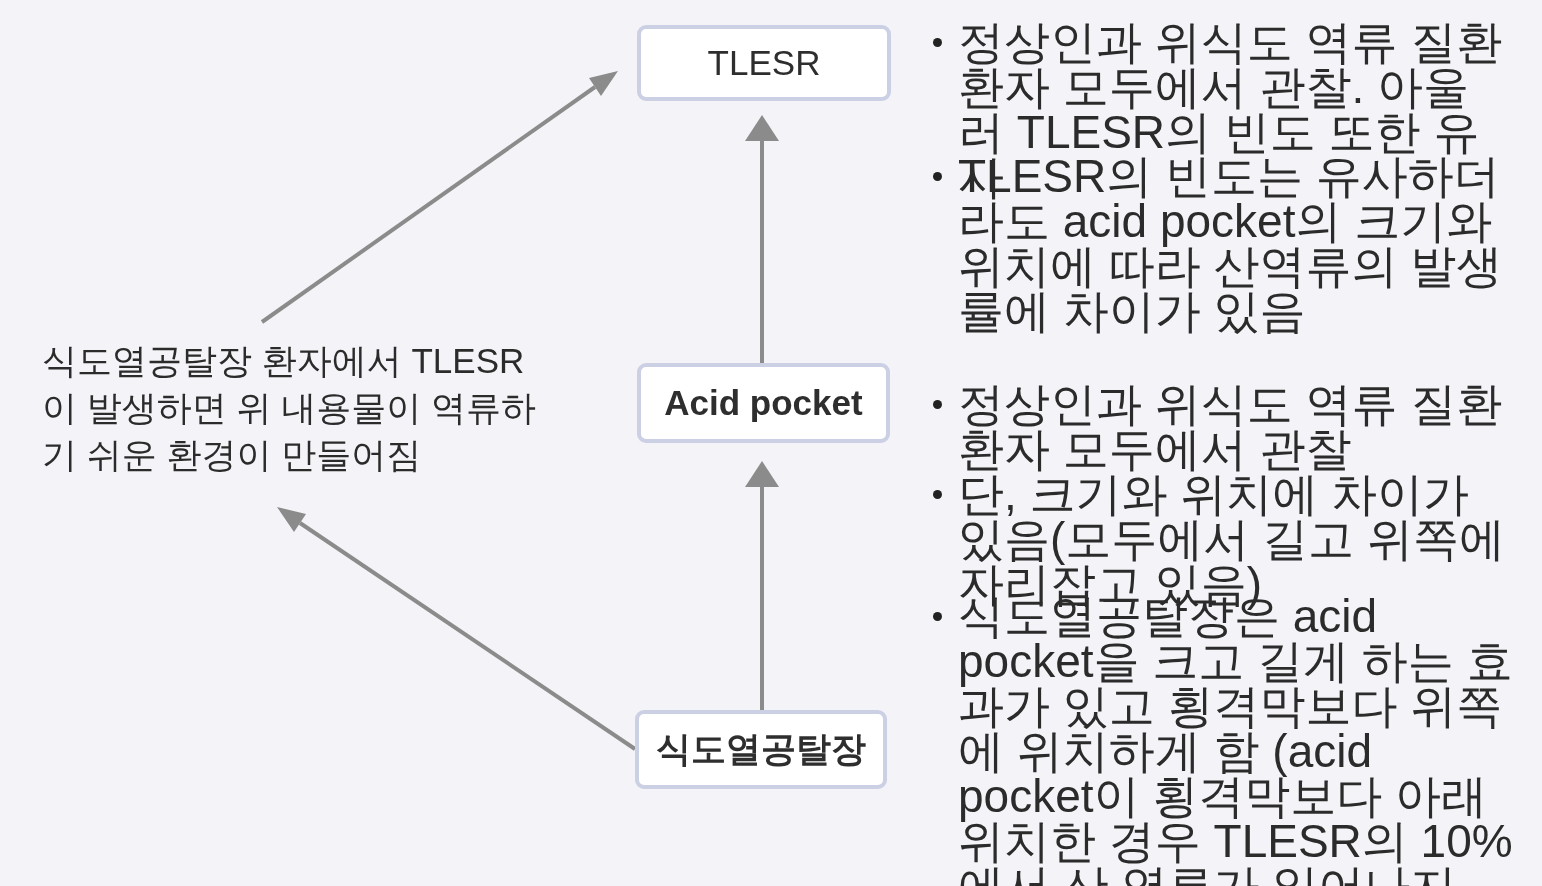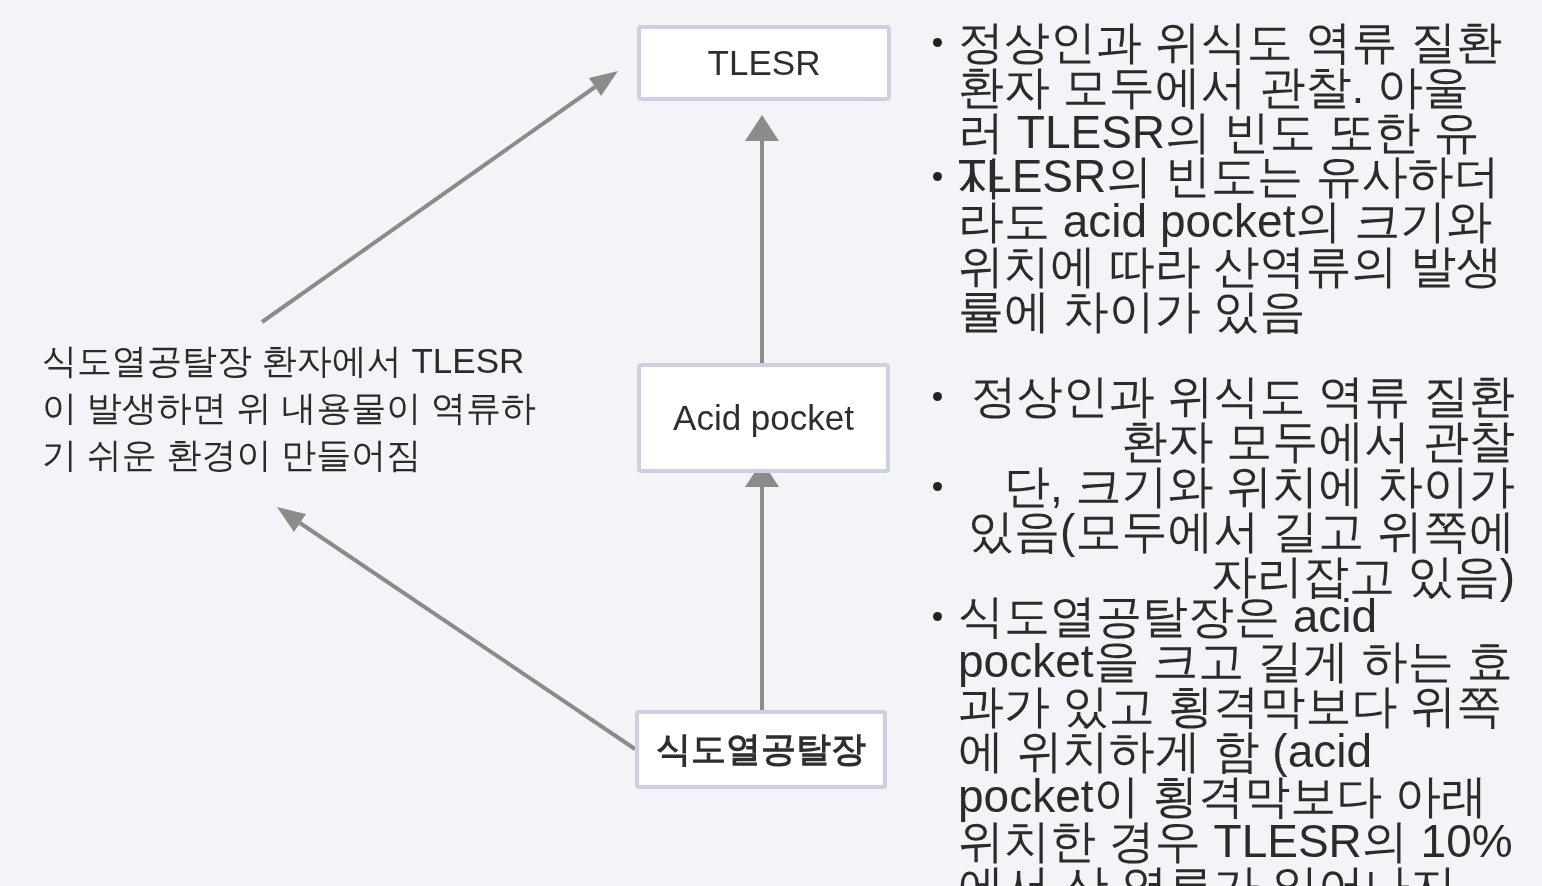--- a/index.html
+++ b/index.html
@@ -14,40 +14,40 @@
   .arrows {
     position:absolute; left:0; top:0;
     width:1542px; height:886px;
   }
   .arrows line { stroke:#8b8b8b; stroke-width:4; }
   .arrows polygon { fill:#8b8b8b; stroke:none; }
   .node {
     position:absolute;
     background:#ffffff;
     border:4px solid #ccd0e4;
-    border-radius:4px;
+    border-radius:9px;
     box-sizing:border-box;
     display:flex; align-items:center; justify-content:center;
     font-size:35px; color:#2e2e2e;
     white-space:nowrap;
   }
   .node-tlesr  { left:637px; top:25px;  width:254px; height:76px; }
-  .node-acid   { left:637px; top:363px; width:253px; height:110px; }
+  .node-acid   { left:637px; top:363px; width:253px; height:80px;font-weight:bold; }
   .node-hernia { left:635px; top:710px; width:252px; height:79px;font-weight:bold; }
   .left-note {
     position:absolute; left:42px; top:337px; width:505px;
     text-align:left; font-size:35px; line-height:47px; color:#2b2b2b;
   }
   .annot {
     position:absolute; left:933px; width:582px;
     font-size:46px; line-height:45px; color:#2b2b2b;
   }
   .annot-1 { top:20px; }
   .annot-2 { top:154px; }
-  .annot-3 { top:374px;text-align:right; }
+  .annot-3 { top:382px; }
   .annot-4 { top:594px; }
   .bullet { display:flex; align-items:flex-start; }
   .bullet .dot {
     flex:none; width:9px; height:9px; border-radius:50%;
     background:#222222; margin:18px 16px 0 0;
   }
   .bullet .txt { flex:1; min-width:0; }
 </style>
 </head>
 <body>

